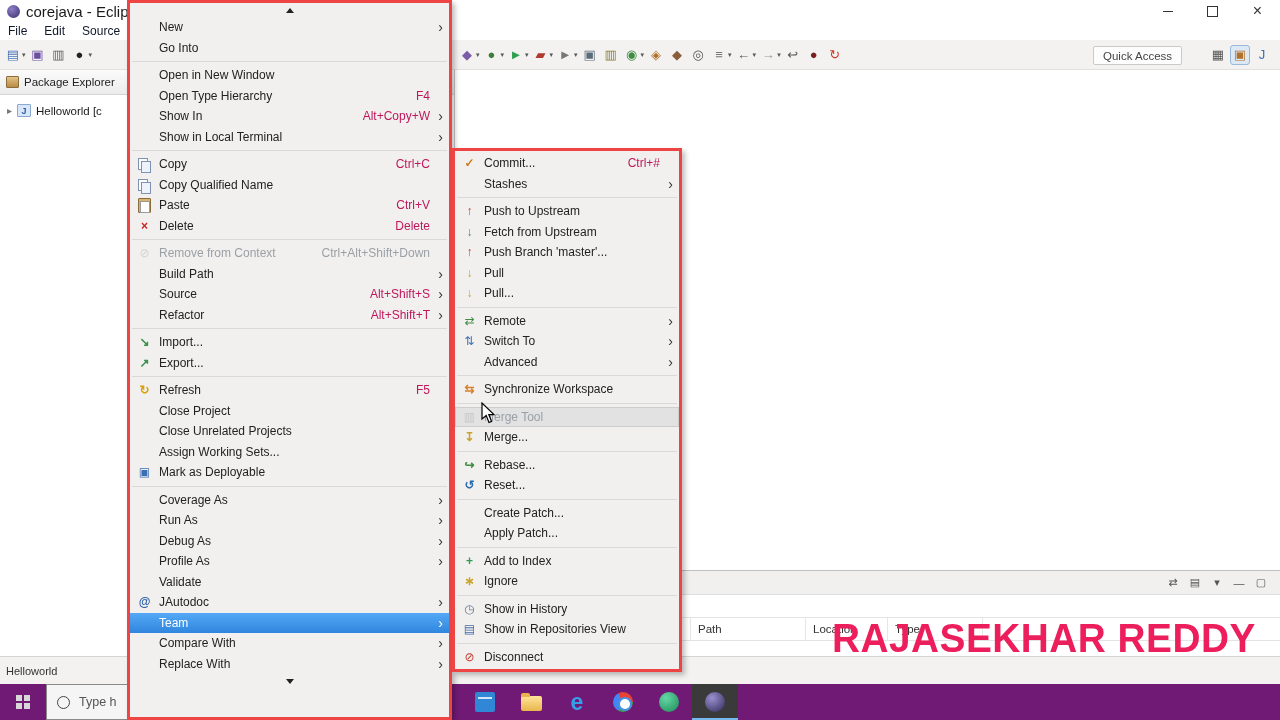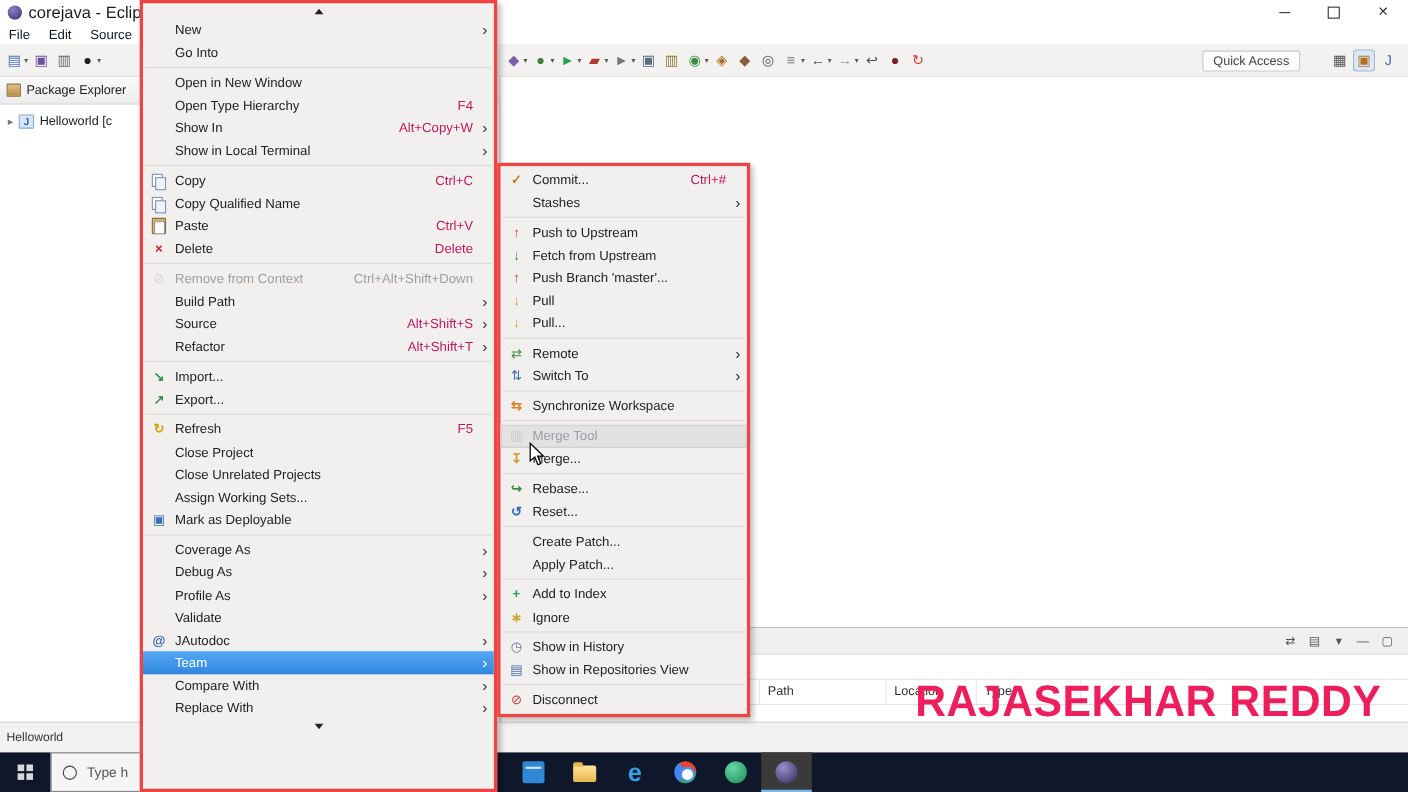--- a/index.html
+++ b/index.html
@@ -57,21 +57,21 @@
 
   
   .watermark{position:absolute;left:832px;top:616px;z-index:60;font-size:40px;font-weight:bold;letter-spacing:.5px;
     color:#ed1e5c;white-space:nowrap;transform:scaleX(.97);transform-origin:left}
 
   
   .statusbar{position:absolute;left:0;top:656px;right:0;height:28px;background:#f3f2f1;border-top:1px solid #d5d5d5;display:flex;align-items:center;padding-left:6px}
   .status-text{font-size:11px;color:#333}
 
   
-  .taskbar{position:absolute;left:0;top:684px;right:0;height:36px;background:#0f172a;display:flex;align-items:center;z-index:90}
+  .taskbar{position:absolute;left:0;top:684px;right:0;height:36px;background:#701a75;display:flex;align-items:center;z-index:90}
   .start-btn{width:46px;height:36px;display:flex;align-items:center;justify-content:center}
   .start-logo{width:14px;height:14px;background:
     linear-gradient(#d8d8d8,#d8d8d8) 0 0/6px 6px no-repeat,
     linear-gradient(#d8d8d8,#d8d8d8) 8px 0/6px 6px no-repeat,
     linear-gradient(#d8d8d8,#d8d8d8) 0 8px/6px 6px no-repeat,
     linear-gradient(#d8d8d8,#d8d8d8) 8px 8px/6px 6px no-repeat}
   .tb-search{width:256px;height:36px;background:#f5f5f5;border:1px solid #8a8a8a;display:flex;align-items:center;padding-left:10px}
   .search-circle{width:13px;height:13px;border:1.5px solid #444;border-radius:50%;margin-right:9px}
   .search-text{font-size:12.5px;color:#555;white-space:nowrap}
   .task-icons{position:absolute;left:462px;top:0;height:36px;display:flex}
@@ -445,20 +445,26 @@
         </div>
         <div class="msep"></div>
         <div class="mrow">
           <span class="mico"></span>
           <span class="mlabel">Coverage As</span>
           <span class="maccel"></span>
           <span class="marrow has"></span>
         </div>
         <div class="mrow">
           <span class="mico"></span>
+          <span class="mlabel">Run As</span>
+          <span class="maccel"></span>
+          <span class="marrow has"></span>
+        </div>
+        <div class="mrow">
+          <span class="mico"></span>
           <span class="mlabel">Debug As</span>
           <span class="maccel"></span>
           <span class="marrow has"></span>
         </div>
         <div class="mrow">
           <span class="mico"></span>
           <span class="mlabel">Profile As</span>
           <span class="maccel"></span>
           <span class="marrow has"></span>
         </div>
@@ -546,20 +552,26 @@
         <span class="mlabel">Remote</span>
         <span class="maccel"></span>
         <span class="marrow has"></span>
       </div>
       <div class="mrow">
         <span class="mico" style="color: rgb(59, 111, 181);">⇅</span>
         <span class="mlabel">Switch To</span>
         <span class="maccel"></span>
         <span class="marrow has"></span>
       </div>
+      <div class="mrow">
+        <span class="mico"></span>
+        <span class="mlabel">Advanced</span>
+        <span class="maccel"></span>
+        <span class="marrow has"></span>
+      </div>
       <div class="msep"></div>
       <div class="mrow">
         <span class="mico" style="color: rgb(217, 130, 43); font-weight: bold;">⇆</span>
         <span class="mlabel">Synchronize Workspace</span>
         <span class="maccel"></span>
         <span class="marrow"></span>
       </div>
       <div class="msep"></div>
       <div class="mrow disabled hoverrow">
         <span class="mico" style="color: rgb(168, 168, 168);">▥</span>

